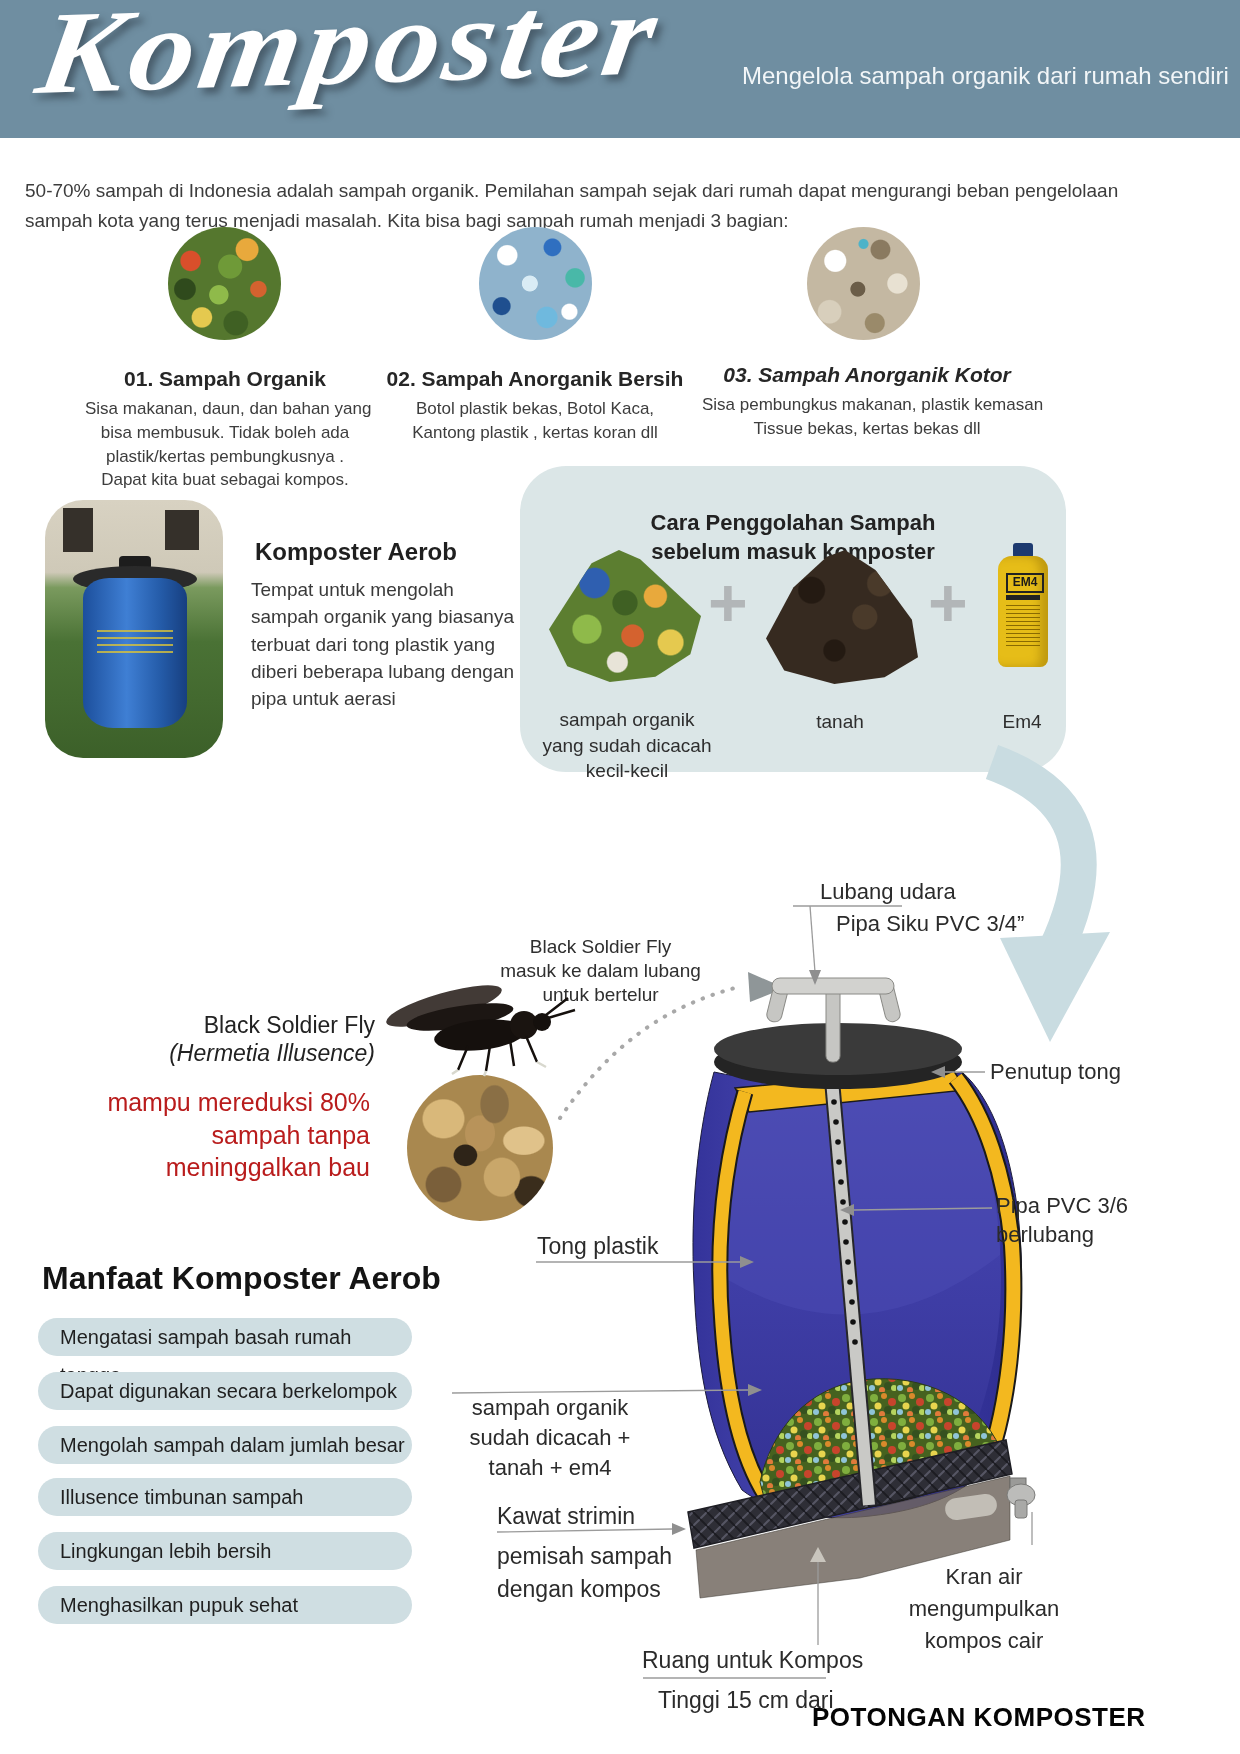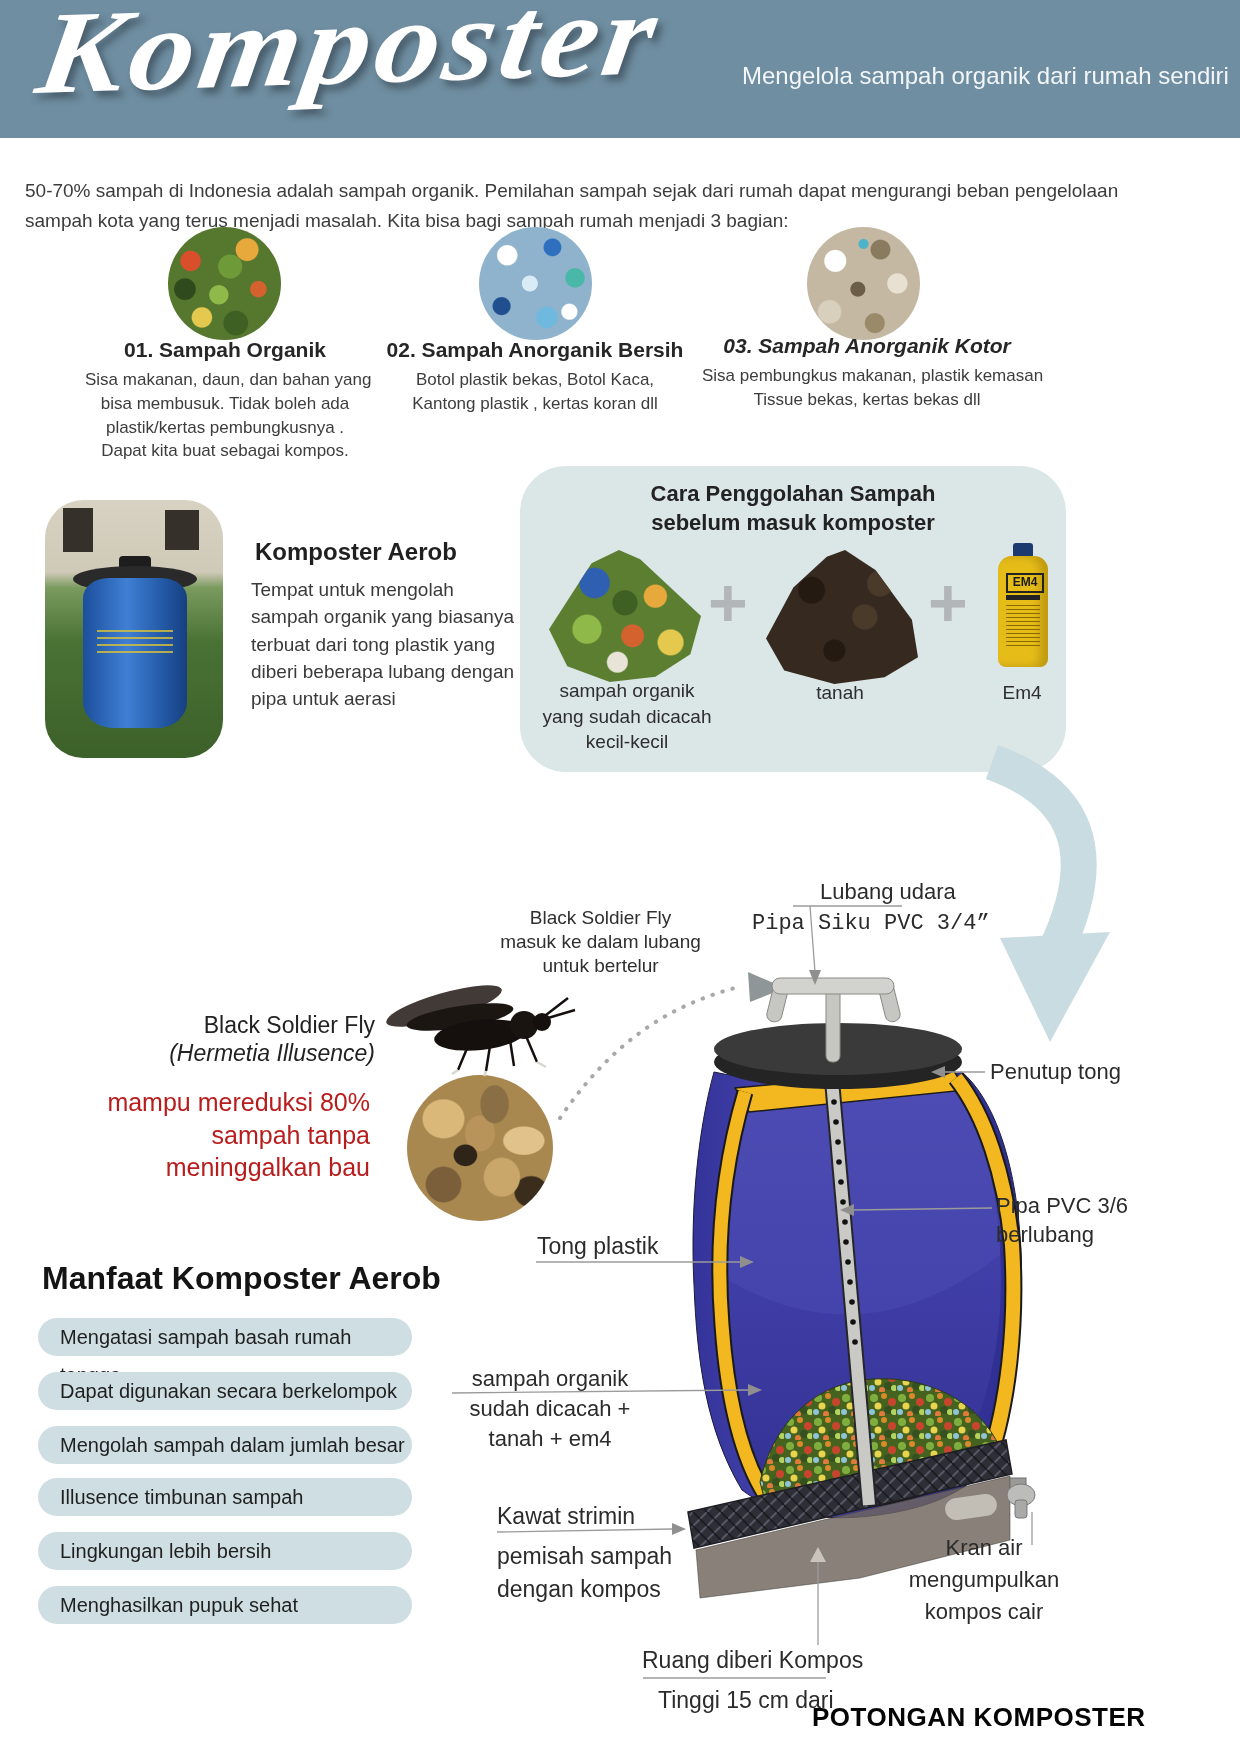--- a/index.html
+++ b/index.html
@@ -1,20 +1,20 @@
 <!DOCTYPE html>
 <html><head>
 <meta charset="utf-8">
 <style>
   html,body{margin:0;padding:0;background:#ffffff;}
   body{width:1240px;height:1754px;position:relative;overflow:hidden;
        font-family:"Liberation Sans",sans-serif;color:#2e2e2e;}
   .abs{position:absolute;}
   .pre{white-space:pre;}
-  .center{text-align:center;}
+  .center{text-align:center;margin-top:29px;}
   .right{text-align:right;}
 
   
   .header{left:0;top:0;width:1240px;height:138px;background:#6f8ea1;}
   .brand{left:50px;top:-14px;font-family:"Liberation Serif",serif;
          font-style:italic;font-weight:bold;font-size:118px;color:#ffffff;
          transform:scaleX(1.1) skewX(-10deg) rotate(-2deg);transform-origin:left top;
          text-shadow:5px 6px 7px rgba(35,45,55,.5);letter-spacing:4px;z-index:3;}
   .subtitle{left:742px;top:62px;font-size:24px;color:#f2f6f8;z-index:3;}
 
@@ -335,29 +335,29 @@
     <polygon points="945,1066 945,1078 931,1072"></polygon>
     <polygon points="854,1204 854,1216 840,1210"></polygon>
     <polygon points="740,1256 740,1268 754,1262"></polygon>
     <polygon points="748,1384 748,1396 762,1390"></polygon>
     <polygon points="672,1523 672,1535 686,1529"></polygon>
   </g>
   <polygon points="810,1562 826,1562 818,1547" fill="#c9c5bd"></polygon>
 </svg>
 
 <div class="abs dlabel" style="left:820px;top:878px;">Lubang udara</div>
-<div class="abs dlabel" style="left:752px;top:910px;font-family:Liberation Mono, monospace;">Pipa Siku PVC 3/4”</div>
+<div class="abs dlabel" style="left:836px;top:910px;">Pipa Siku PVC 3/4”</div>
 <div class="abs dlabel" style="left:990px;top:1058px;">Penutup tong</div>
 <div class="abs dlabel pre" style="left:996px;top:1192px;">Pipa PVC 3/6
 berlubang</div>
 <div class="abs dlabel" style="left:537px;top:1232px;font-size:23px;">Tong plastik</div>
 <div class="abs dlabel pre center" style="left:450px;top:1364px;width:200px;line-height:1.36;">sampah organik
 sudah dicacah +
 tanah + em4</div>
 <div class="abs dlabel" style="left:497px;top:1502px;font-size:23px;">Kawat strimin</div>
 <div class="abs dlabel pre" style="left:497px;top:1540px;font-size:23px;line-height:1.42;">pemisah sampah
 dengan kompos</div>
 <div class="abs dlabel pre center" style="left:895px;top:1532px;width:178px;line-height:1.45;">Kran air
 mengumpulkan
 kompos cair</div>
-<div class="abs dlabel" style="left:642px;top:1646px;font-size:23px;">Ruang diberi Kompos</div>
+<div class="abs dlabel" style="left:642px;top:1646px;font-size:23px;">Ruang untuk Kompos</div>
 <div class="abs dlabel" style="left:658px;top:1686px;font-size:23px;">Tinggi 15 cm dari</div>
 <div class="abs potongan">POTONGAN KOMPOSTER</div>
 
 </body></html>

